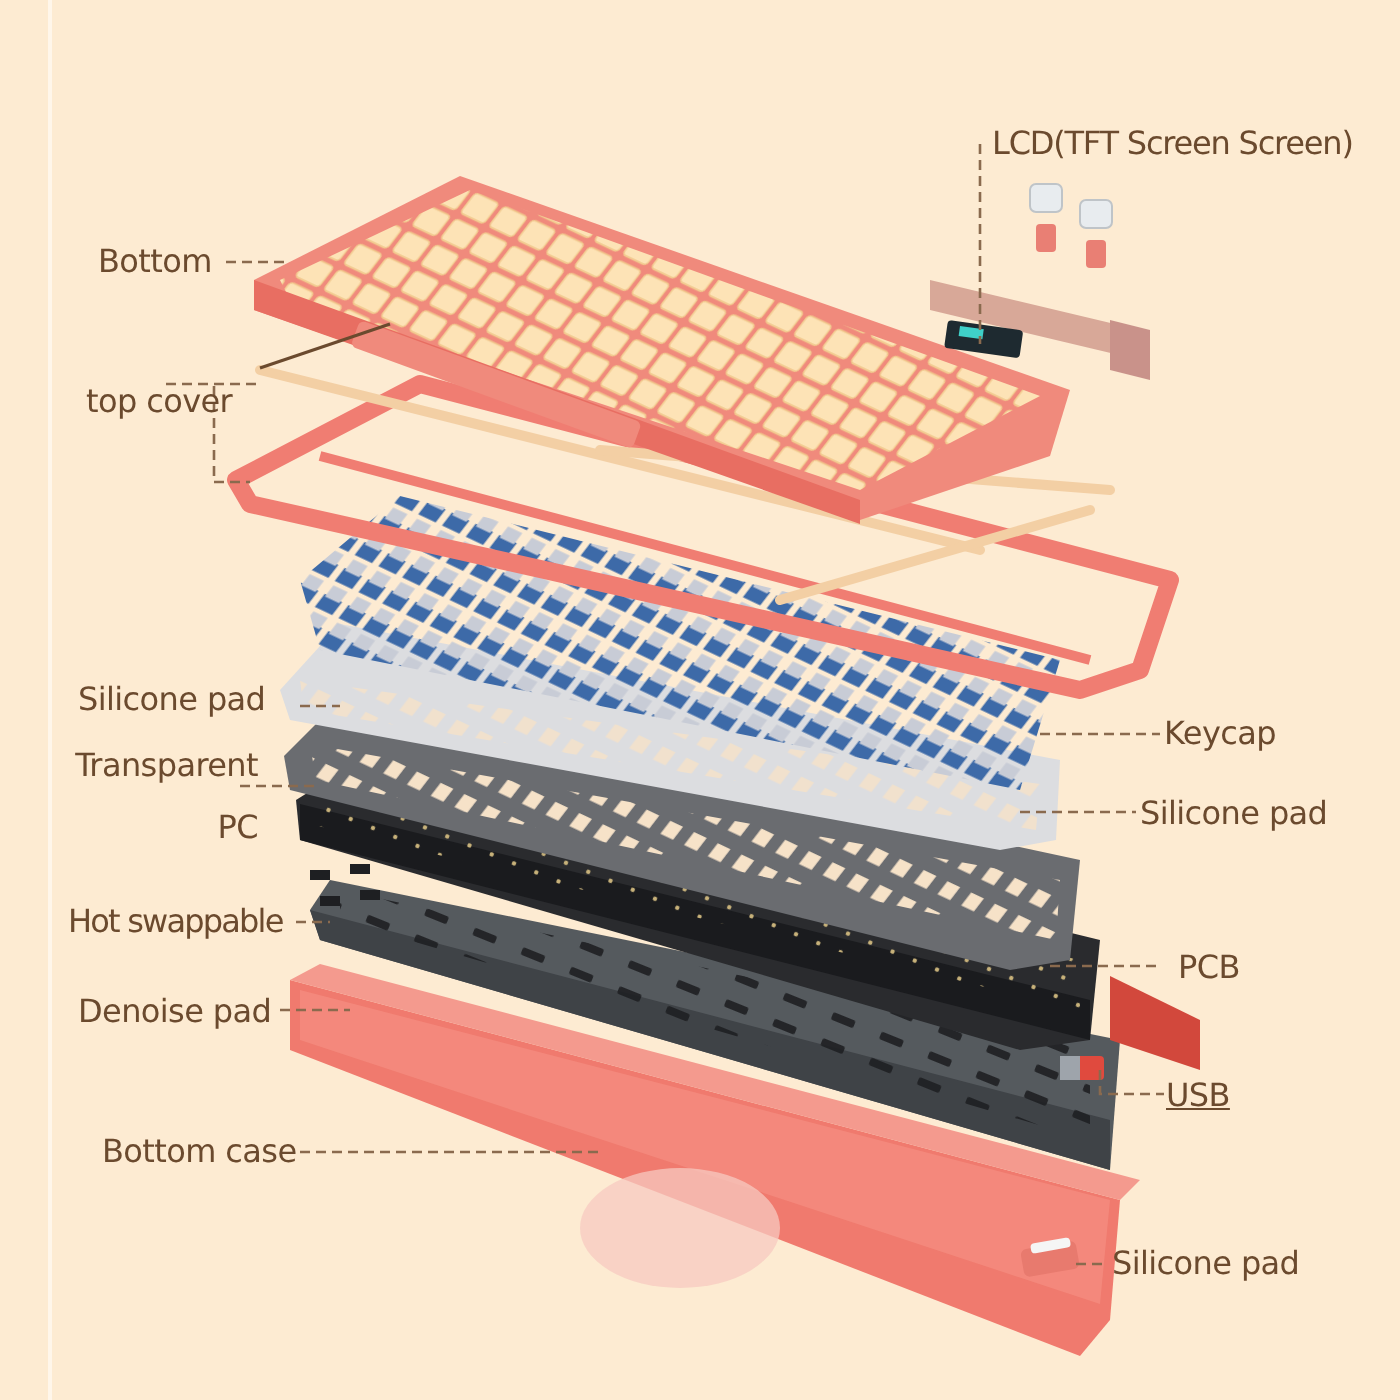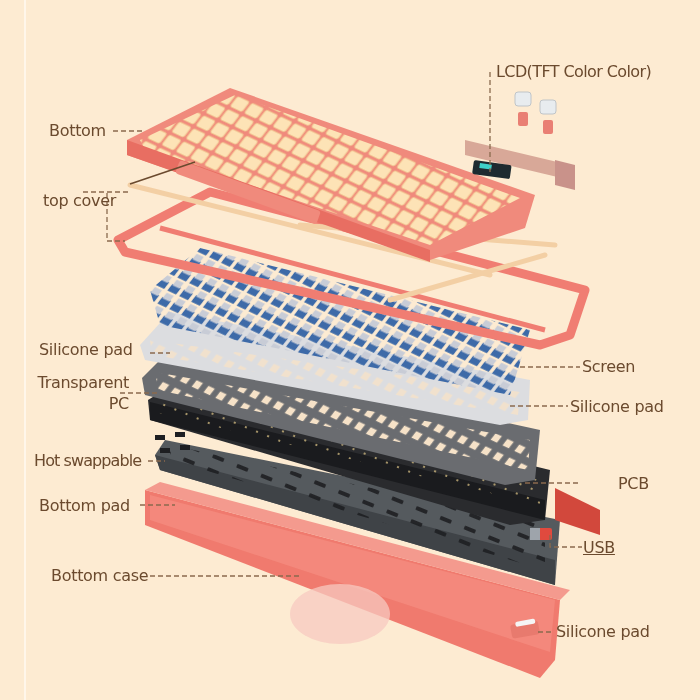--- a/index.html
+++ b/index.html
@@ -135,24 +135,24 @@
     <line x1="538" y1="632" x2="553" y2="632"></line>
   </g>
   <line x1="130" y1="184" x2="195" y2="162" stroke="#6b4a2e" stroke-width="1.6"></line>
 </svg>
 
 <div class="label" style="left:49px;top:122px;">Bottom</div>
 <div class="label" style="left:43px;top:175px;margin-top:17px;">top cover</div>
 <div class="label" style="left:39px;top:341px;">Silicone pad</div>
 <div class="label multi" style="left:35px;top:374px;width:94px;">
   <div>Transparent</div>
-  <div style="margin-top:3px;">PC</div>
+  <div style="margin-top:13px;">PC</div>
 </div>
 <div class="label" style="left:34px;top:452px;letter-spacing:-0.9px;">Hot swappable</div>
-<div class="label" style="left:39px;top:497px;">Bottom pad</div>
+<div class="label" style="left:39px;top:497px;">Denoise pad</div>
 <div class="label" style="left:51px;top:567px;">Bottom case</div>
 
-<div class="label" style="left:496px;top:63px;letter-spacing:-0.6px;">LCD(TFT Color Color)</div>
-<div class="label" style="left:582px;top:358px;">Screen</div>
+<div class="label" style="left:496px;top:63px;letter-spacing:-0.6px;">LCD(TFT Screen Screen)</div>
+<div class="label" style="left:582px;top:358px;">Keycap</div>
 <div class="label" style="left:570px;top:398px;">Silicone pad</div>
-<div class="label" style="left:618px;top:475px;">PCB</div>
+<div class="label" style="left:589px;top:475px;">PCB</div>
 <div class="label" style="left:583px;top:539px;text-decoration:underline;">USB</div>
 <div class="label" style="left:556px;top:623px;">Silicone pad</div>
 
 </body></html>

